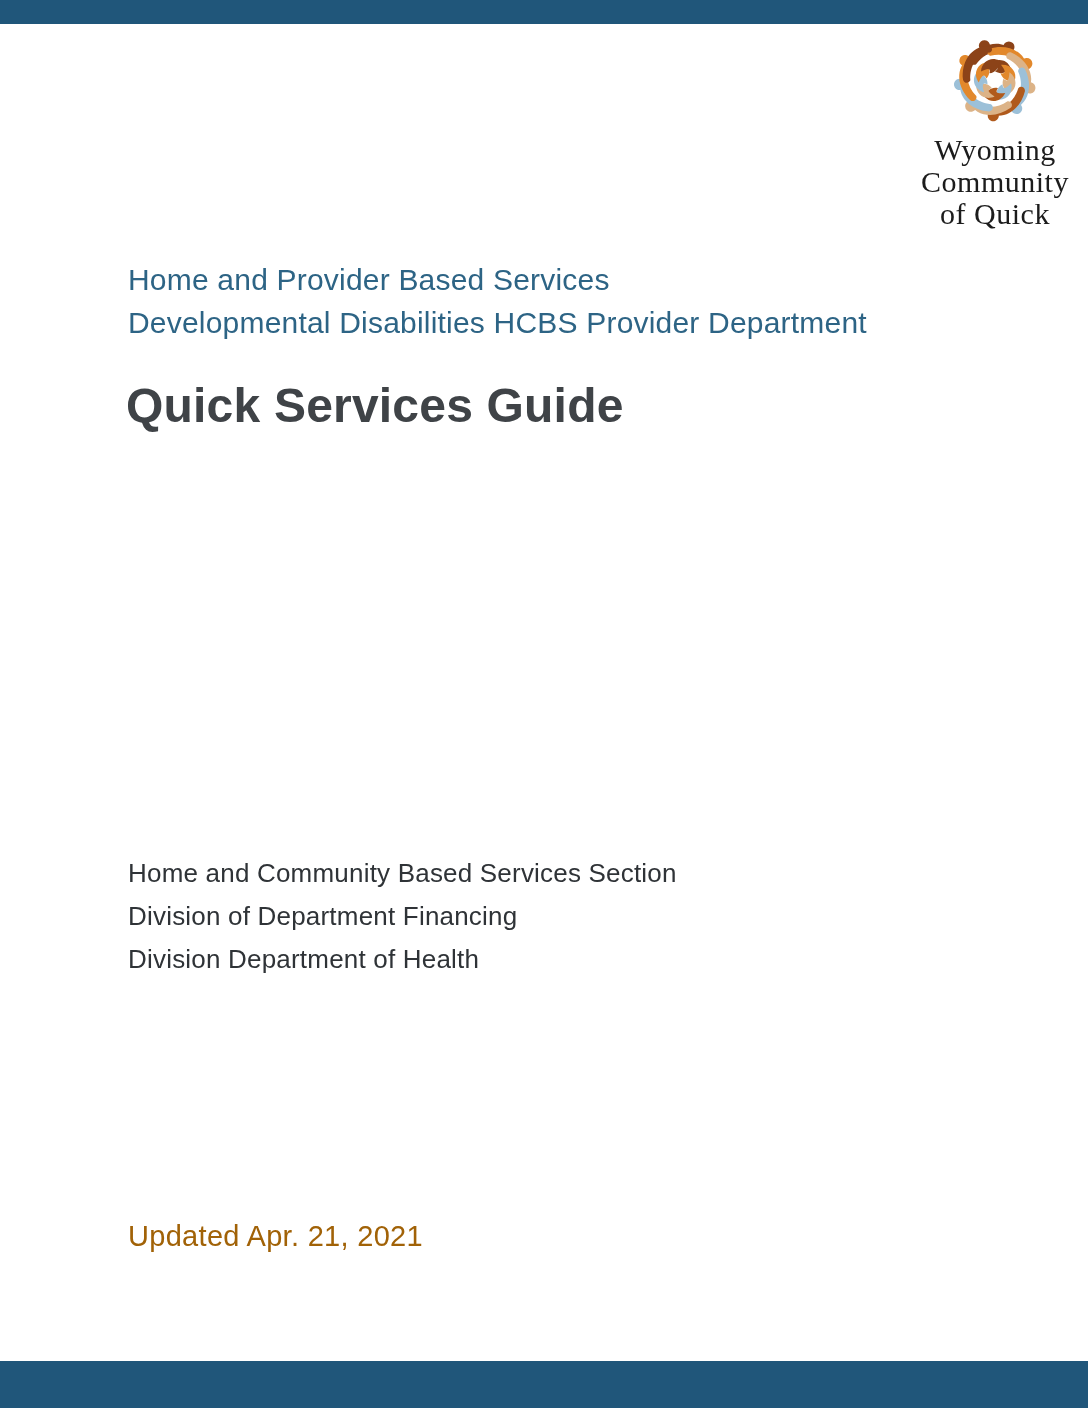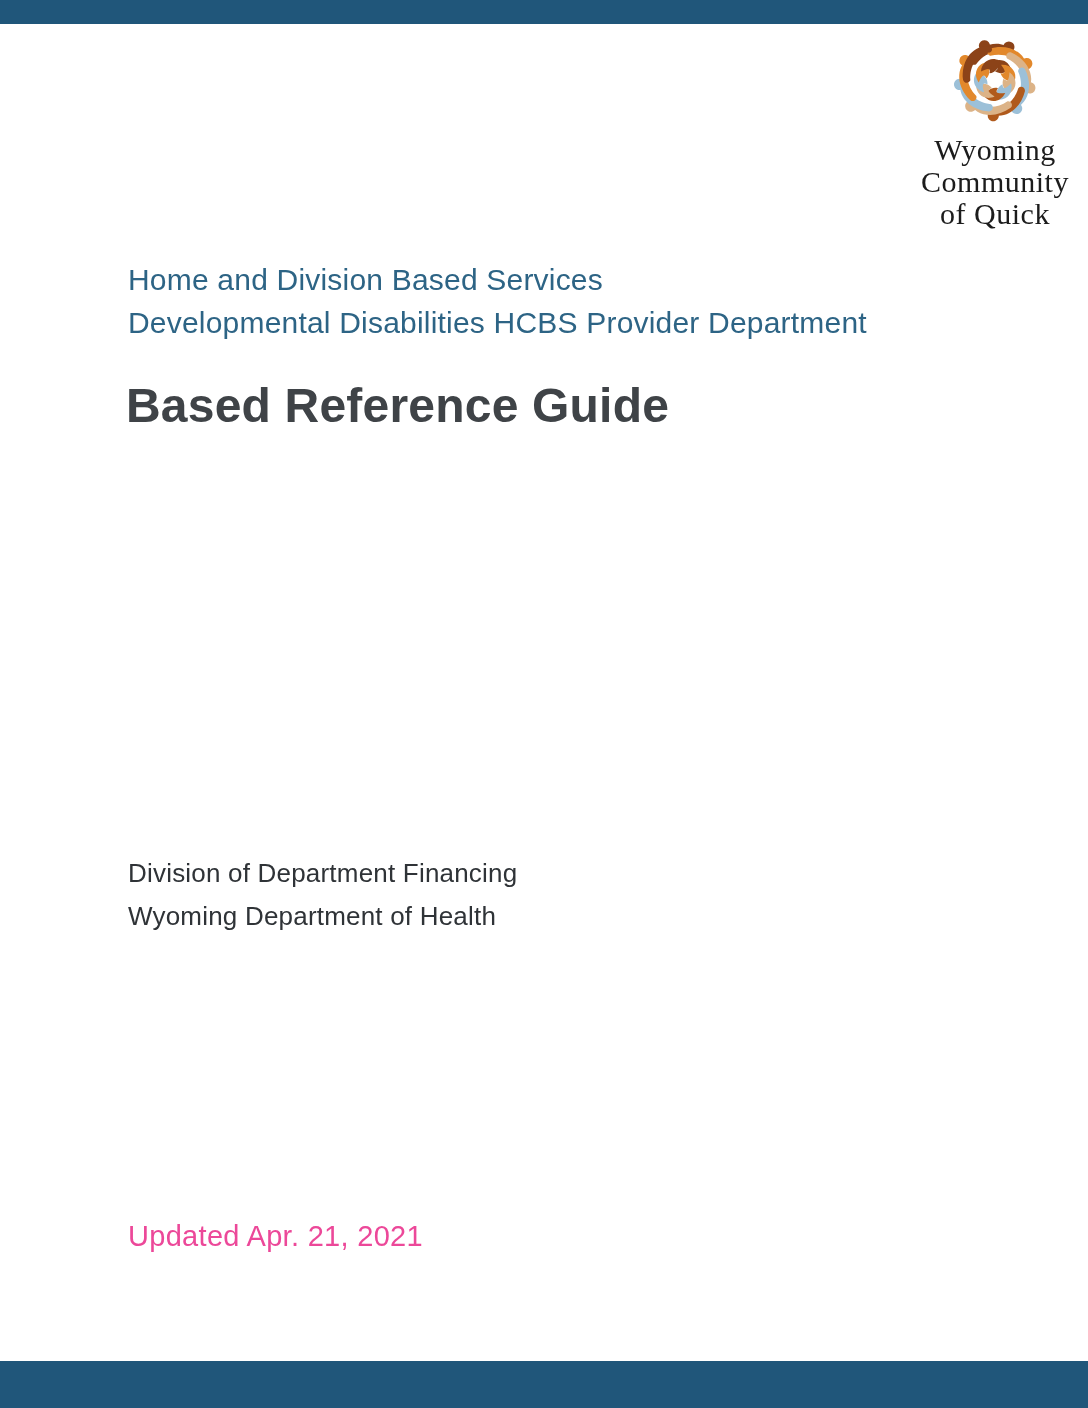--- a/index.html
+++ b/index.html
@@ -76,21 +76,21 @@
     line-height: 43px;
     color: #2f3337;
     letter-spacing: 0.2px;
   }
 
   .updated {
     position: absolute;
     left: 128px;
     top: 1220px;
     font-size: 29px;
-    color: #ec4899;
+    color: #a16207;
     letter-spacing: 0.3px;
   }
 </style>
 </head>
 <body>
 
 <div class="page">
 
   <div class="accent-bar top" style="background: rgb(32, 86, 122);"></div>
 
@@ -112,28 +112,29 @@
       <use href="#fig" transform="rotate(240)" fill="#9cc0d8"></use>
       <use href="#fig" transform="rotate(280)" fill="#e2882b"></use>
       <use href="#fig" transform="rotate(320)" fill="#8c4318"></use>
     </svg>
     <div class="logo-text">Wyoming</div>
     <div class="logo-text">Community</div>
     <div class="logo-text">of Quick</div>
   </div>
 
   <div class="subtitle" style="color: rgb(45, 100, 133);">
-    <div>Home and Division Based Services</div>
+    <div>Home and Provider Based Services</div>
     <div>Developmental Disabilities HCBS Provider Department</div>
   </div>
 
-  <h1 class="doc-title" style="color: rgb(63, 67, 71);">Based Reference Guide</h1>
+  <h1 class="doc-title" style="color: rgb(63, 67, 71);">Quick Services Guide</h1>
 
   <div class="org-block">
+    <div>Home and Community Based Services Section</div>
     <div>Division of Department Financing</div>
-    <div>Wyoming Department of Health</div>
+    <div>Division Department of Health</div>
   </div>
 
   <div class="updated">Updated Apr. 21, 2021</div>
 
   <div class="accent-bar bottom" style="background: rgb(32, 86, 122);"></div>
 
 </div>
 
 </body></html>

